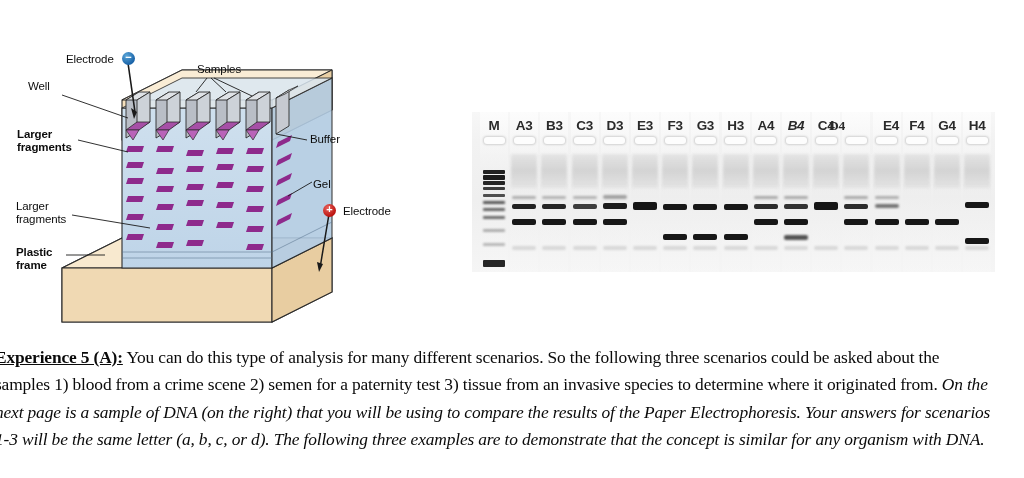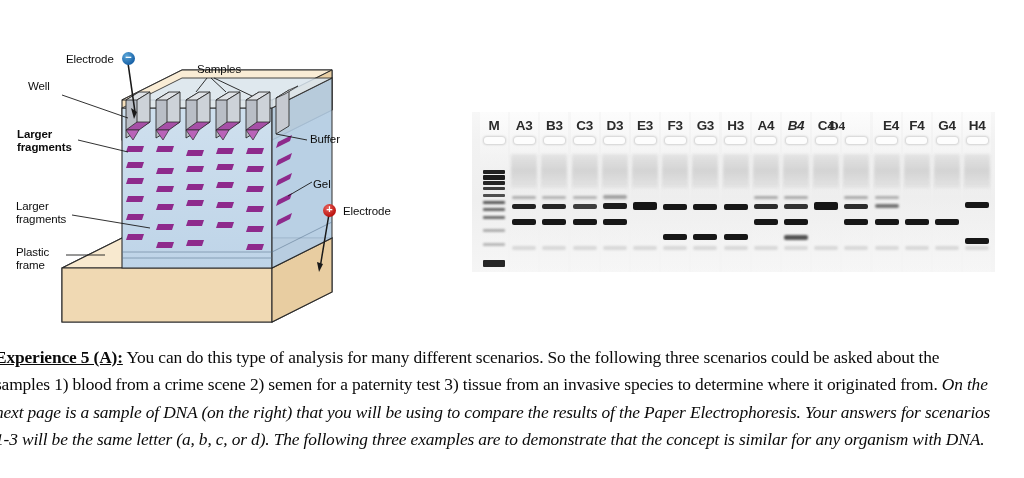--- a/index.html
+++ b/index.html
@@ -21,21 +21,21 @@
     font-size: 11.5px;
     color: #0d0d0d;
     line-height: 12.5px;
     white-space: pre-line;
     letter-spacing: -0.1px;
   }
   .lbl-electrode-neg { left: 66px;  top: 53px; }
   .lbl-well          { left: 28px;  top: 80px; }
   .lbl-larger        { left: 17px;  top: 128px; font-weight: bold; }
   .lbl-smaller       { left: 16px;  top: 200px; }
-  .lbl-plastic       { left: 16px;  top: 246px; }
+  .lbl-plastic       { left: 16px;  top: 246px; font-weight: bold; }
   .lbl-samples       { left: 197px; top: 63px; }
   .lbl-buffer        { left: 310px; top: 133px; }
   .lbl-gel           { left: 313px; top: 178px; }
   .lbl-electrode-pos { left: 343px; top: 205px; }
 
   .pole {
     position:absolute; width: 13px; height: 13px; border-radius: 50%;
     display:flex; align-items:center; justify-content:center;
     font-family:"Liberation Sans", sans-serif; font-size: 11px;
     font-weight: 700; color:#fff; line-height: 1;

